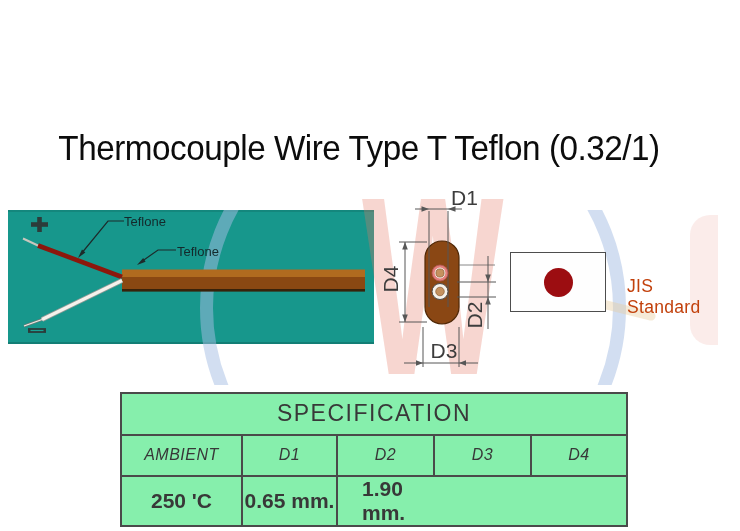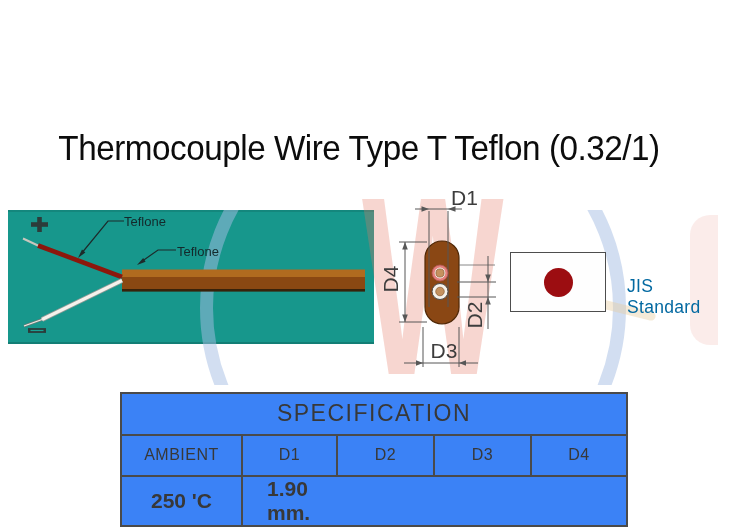--- a/index.html
+++ b/index.html
@@ -36,32 +36,32 @@
   svg.art text{font-family:"Liberation Sans",sans-serif;}
   .dim-text{font-size:21px;fill:#3d3d3d;}
   .lbl-text{font-size:13px;fill:#14292b;}
 
   
   .flag{position:absolute;z-index:4;left:510px;top:252px;width:96px;height:60px;
         background:#fefefe;border:1.2px solid #4d4d4d;box-sizing:border-box;}
   .flag-sun{position:absolute;left:33px;top:15px;width:29px;height:29px;border-radius:50%;
             background:#9c0d11;}
   .jis-label{position:absolute;z-index:4;left:627px;top:276px;font-size:17.5px;
-             color:#0369a1;letter-spacing:0.3px;}
+             color:#c2410c;letter-spacing:0.3px;}
 
   
   .spec-table{position:absolute;z-index:4;left:120px;top:392px;width:508px;height:135px;
-              background:#3b82f6;border:2px solid #4a4a4a;box-sizing:border-box;
+              background:#86efac;border:2px solid #4a4a4a;box-sizing:border-box;
               display:grid;grid-template-columns:121px 95px 97px 97px 1fr;
               grid-template-rows:1fr 1fr 1fr;color:#383838;}
   .spec-table .cell{display:flex;align-items:center;justify-content:center;}
   .spec-title-cell{grid-column:1 / span 5;border-bottom:2px solid #4a4a4a;
                    font-size:23px;letter-spacing:1.5px;}
   .hdr{font-size:16px;letter-spacing:0.5px;border-bottom:2px solid #4a4a4a;
-       border-right:2px solid #4a4a4a;}
+       border-right:2px solid #4a4a4a;font-style:italic;}
   .hdr.last{border-right:none;}
   .val{font-size:21px;border-right:2px solid #4a4a4a;font-weight:bold;}
   .val.last{border-right:none;padding-left:24px;}
 </style>
 </head>
 <body>
 
 <div class="page">
 
   <div class="teal-panel"></div>
@@ -168,16 +168,17 @@
   <div class="spec-table">
     <div class="cell spec-title-cell">SPECIFICATION</div>
 
     <div class="cell hdr">AMBIENT</div>
     <div class="cell hdr">D1</div>
     <div class="cell hdr">D2</div>
     <div class="cell hdr">D3</div>
     <div class="cell hdr last">D4</div>
 
     <div class="cell val">250 'C</div>
+    <div class="cell val">0.65 mm.</div>
     <div class="cell val last">1.90 mm.</div>
   </div>
 
 </div>
 
 </body></html>

